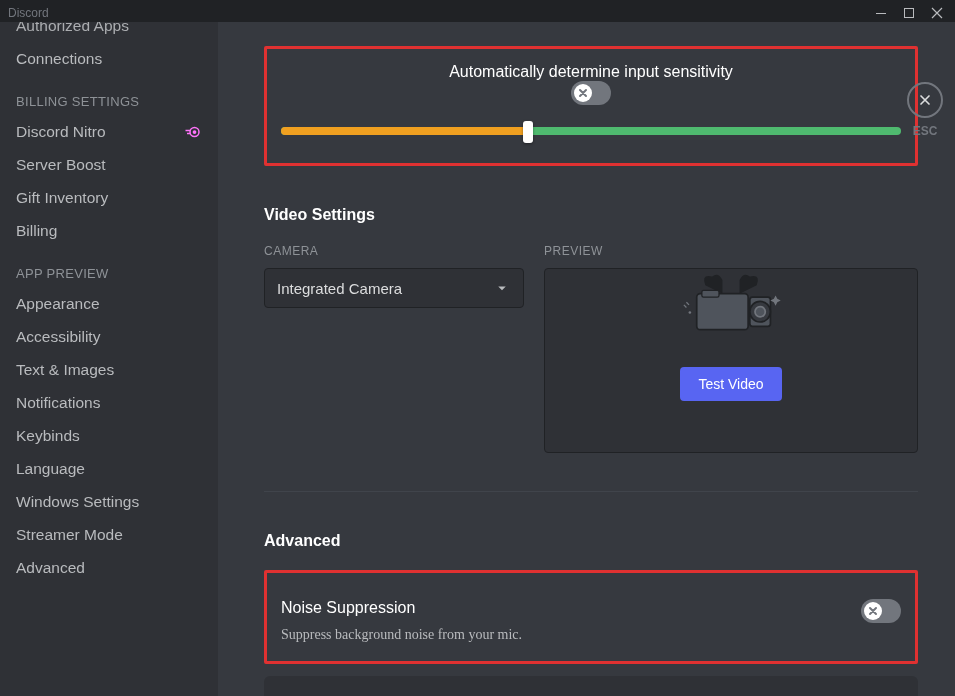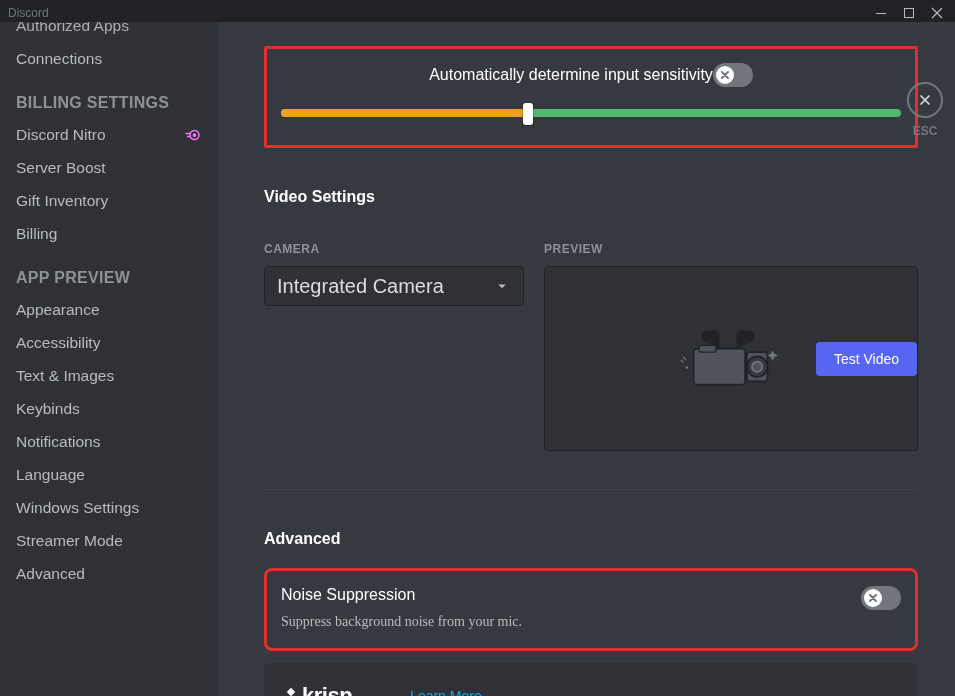--- a/index.html
+++ b/index.html
@@ -10,60 +10,60 @@
   .titlebar { height: 22px; background: #202225; display: flex; align-items: center; justify-content: space-between; padding: 3px 4px 0 8px; gap: 36px; }
   .titlebar-title { font-size: 12px; color: #72767d; }
   .titlebar-buttons { display: flex; gap: 0; }
   .tb-btn { width: 28px; height: 22px; display: flex; align-items: center; justify-content: center; color: #b9bbbe; cursor: pointer; }
   .tb-btn svg { width: 12px; height: 12px; }
 
   .app { display: flex; height: 674px; background: #14532d; }
 
   
   .sidebar { width: 218px; background: #2f3136; padding: 0 6px 20px 6px; overflow: hidden; flex-shrink: 0; }
-  .sb-header { font-size: 16px; font-weight: 700; color: #8e9297; padding: 18px 10px 6px 10px; letter-spacing: .3px; }
+  .sb-header { font-size: 13px; font-weight: 400; color: #8e9297; padding: 18px 10px 6px 10px; letter-spacing: .3px; }
   .sb-item { font-size: 15.5px; color: #b9bbbe; padding: 7px 10px; border-radius: 4px; margin: 1px 0; cursor: pointer; display: flex; align-items: center; justify-content: space-between; }
   .sb-item.active { background: #40444b; color: #fff; }
   .nitro-badge { width: 18px; height: 14px; }
 
   
   .main { flex: 1; background: #36393f; position: relative; padding: 0 40px 0 40px; overflow: hidden; }
 
   .esc-wrap { position: absolute; top: 60px; right: -0px; width: 60px; text-align: center; }
   .esc-circle { width: 36px; height: 36px; border: 2px solid #72767d; border-radius: 50%; display: flex; align-items: center; justify-content: center; margin: 0 auto 6px auto; cursor: pointer; }
   .esc-circle svg { width: 16px; height: 16px; stroke: #dcddde; }
   .esc-label { font-size: 12px; color: #72767d; font-weight: 600; }
 
   .content { width: 660px; padding-top: 8px; padding-left: 6px;}
 
   
   .redbox { border: 3px solid #e03131; border-radius: 2px; padding: 14px 14px 28px 14px; margin-top: 16px; }
 
-  .toggle-row { display: flex; justify-content: center; align-items: center; margin-bottom: 22px; }
+  .toggle-row { display: flex; justify-content: flex-start; align-items: center; margin-bottom: 22px; flex-direction: column; }
   .toggle-label { font-size: 16px; font-weight: 500; color: #fff; }
 
   .toggle { width: 40px; height: 24px; background: #72767d; border-radius: 12px; position: relative; cursor: pointer; }
   .toggle-knob { position: absolute; left: 3px; top: 3px; width: 18px; height: 18px; background: #fff; border-radius: 50%; display: flex; align-items: center; justify-content: center; }
   .toggle-knob svg { width: 12px; height: 12px; }
 
   
   .slider { position: relative; height: 8px; border-radius: 4px; background: #4fba6f; }
   .slider-left { position: absolute; left: 0; top: 0; height: 8px; width: 40%; background: #f0a020; border-radius: 4px 0 0 4px; }
   .slider-thumb { position: absolute; left: 39%; top: -6px; width: 10px; height: 22px; background: #fff; border-radius: 3px; box-shadow: 0 1px 3px rgba(0,0,0,.4); cursor: grab; }
 
   
   .h2 { font-size: 16px; font-weight: 600; color: #fff; margin: 40px 0 20px 0; }
-  .field-label { font-size: 12px; font-weight: 700; color: #8e9297; letter-spacing: .5px; margin-bottom: 10px; margin-top: 16px; }
+  .field-label { font-size: 12px; font-weight: 400; color: #8e9297; letter-spacing: .5px; margin-bottom: 10px; }
 
   .video-row { display: flex; gap: 20px; }
   .camera-col { width: 260px; }
-  .select { background: #2f3136; border: 1px solid #202225; border-radius: 4px; height: 40px; display: flex; align-items: center; justify-content: space-between; padding: 0 12px; cursor: pointer; color: #dcddde; font-size: 20px; }
+  .select { background: #2f3136; border: 1px solid #202225; border-radius: 4px; height: 40px; display: flex; align-items: center; justify-content: space-between; padding: 0 12px; cursor: pointer; color: #dcddde; font-size: 15px; }
   .select svg { width: 18px; height: 18px; fill: #b9bbbe; }
 
-  .preview-box { flex: 1; border: 1px solid #202225; background: #2f3136; border-radius: 4px; height: 185px; display: flex; flex-direction: row; align-items: center; justify-content: flex-end; gap: 28px; }
+  .preview-box { flex: 1; border: 1px solid #202225; background: #2f3136; border-radius: 4px; height: 185px; display: flex; flex-direction: column; align-items: center; justify-content: flex-start; gap: 28px; }
   .camera-art { width: 120px; height: 70px; display: flex; align-items: center; justify-content: center; }
   .test-btn { background: #5865f2; color: #fff; border: none; border-radius: 4px; padding: 9px 18px; font-size: 14px; font-weight: 500; cursor: pointer; }
 
   .divider { height: 1px; background: #40444b; margin: 38px 0 0 0; }
 
   .sub-desc { font-size: 14px; color: #b9bbbe; margin-top: 10px; font-family: Liberation Serif, serif; }
 
   .krisp-box { background: #2f3136; border-radius: 6px; margin-top: 12px; padding: 20px 24px; display: flex; align-items: center; gap: 16px; }
   .krisp-logo { font-size: 22px; font-weight: 700; color: #fff; letter-spacing: -0.5px; display:flex; align-items:center; gap:2px;}
   .krisp-dot { width:6px; height:6px; background:#fff; display:inline-block; transform: rotate(45deg); margin-right:6px; position:relative; top:-4px;}
@@ -131,24 +131,24 @@
     <div class="sb-item">
         <span>Appearance</span>
       </div>
     <div class="sb-item">
         <span>Accessibility</span>
       </div>
     <div class="sb-item">
         <span>Text &amp; Images</span>
       </div>
     <div class="sb-item">
+        <span>Notifications</span>
+      </div>
+    <div class="sb-item">
         <span>Keybinds</span>
-      </div>
-    <div class="sb-item">
-        <span>Notifications</span>
       </div>
     <div class="sb-item">
         <span>Language</span>
       </div>
     <div class="sb-item">
         <span>Windows Settings</span>
       </div>
     <div class="sb-item">
         <span>Streamer Mode</span>
       </div>
@@ -217,21 +217,21 @@
             </div>
             <button class="test-btn">Test Video</button>
           </div>
         </div>
       </div>
 
       <div class="divider"></div>
 
       <div class="h2">Advanced</div>
 
-      <div class="redbox" style="padding:15px 14px 18px 14px;border-radius:8px;">
+      <div class="redbox" style="padding:26px 14px 18px 14px;">
         <div class="noise-row">
           <div class="noise-left">
             <div class="toggle-label">Noise Suppression</div>
             <div class="sub-desc">Suppress background noise from your mic.</div>
           </div>
           <div class="toggle">
             <div class="toggle-knob">
               <svg viewBox="0 0 12 12">
                   <path d="M3 3 L9 9 M9 3 L3 9" stroke="#72767d" stroke-width="2" stroke-linecap="round"></path>
                 </svg>

